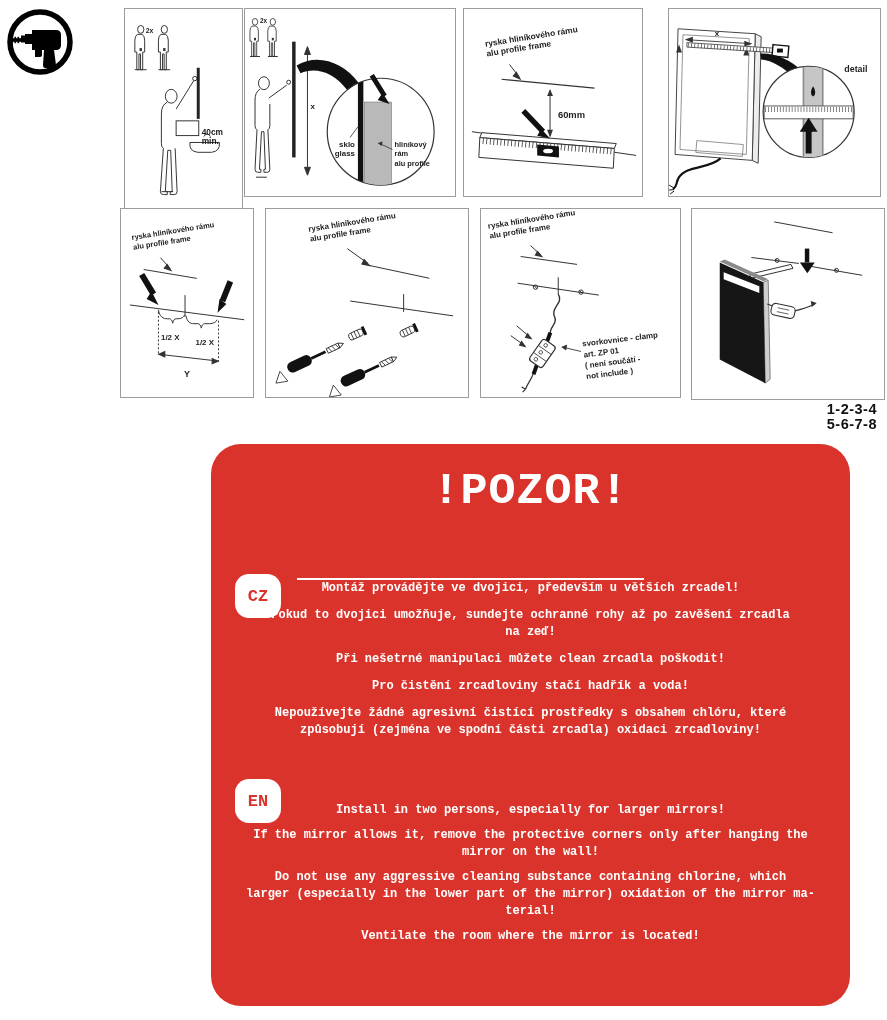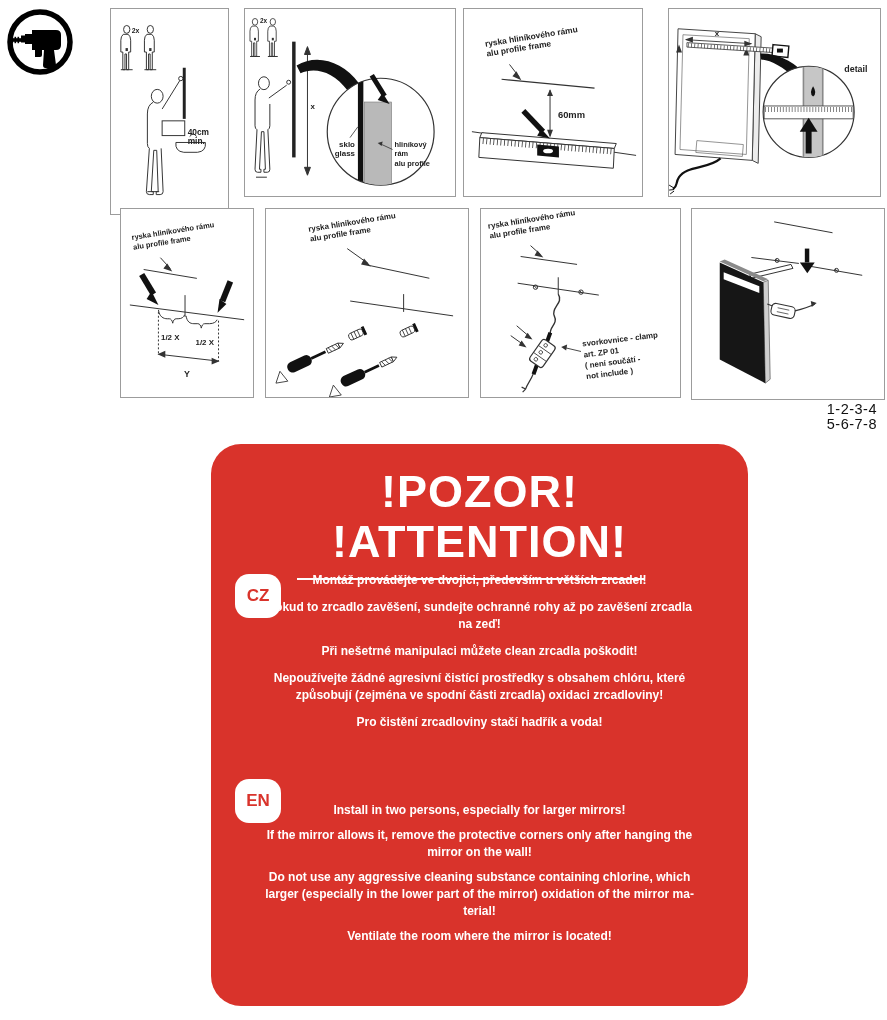--- a/index.html
+++ b/index.html
@@ -11,42 +11,42 @@
   }
   .panel {
     position: absolute; background: #fff;
     border: 1px solid #9c9c9c;
   }
   .panel svg { display: block; width: 100%; height: 100%; }
   svg text { font-family: "Liberation Sans", sans-serif; font-weight: 700; fill: #222; }
   .tool-badge { position: absolute; left: 6px; top: 8px; width: 68px; height: 68px; }
   .seq {
     position: absolute; right: 10px; top: 402px; text-align: right;
-    font-weight: 400; font-size: 14.5px; line-height: 15px;
+    font-weight: 700; font-size: 14.5px; line-height: 15px;
     letter-spacing: .5px; color: #111; white-space: pre-line;
   }
   .warning {
-    position: absolute; left: 211px; top: 444px; width: 537px; height: 562px;
-    background: var(--red, #d9332b); border-radius: 30px; color: #fff; overflow: hidden;
+    position: absolute; left: 211px; top: 444px; width: 639px; height: 562px;
+    background: var(--red, #d9332b); border-radius: 30px; color: #fff; overflow: hidden; font-family: Liberation Mono, monospace;
   }
   .w-title { text-align: center; font-weight: 700; font-size: 45px; line-height: 50px; letter-spacing: 1px; }
   .w-title1 { padding-top: 23px; }
   .w-divider { position: absolute; left: 86px; top: 134px; width: 347px; height: 2px; background: #fff; }
   .badge {
     position: absolute; left: 24px; width: 46px; height: 44px; background: #fff;
     border-radius: 14px; color: var(--red, #d9332b); font-weight: 700; font-size: 17px;
     display: flex; align-items: center; justify-content: center;
   }
   .badge-cz { top: 130px; }
   .badge-en { top: 335px; }
   .w-paras {
     position: absolute; left: 12px; right: 12px; text-align: center;
     font-weight: 700; font-size: 12px;
   }
-  .w-cz { top: 128px; }
+  .w-cz { top: 136px; }
   .w-en { top: 358px; }
   .w-paras p { margin: 0 0 10px; line-height: 17px; white-space: pre-line; }
   .w-en p { margin-bottom: 8px; }
 </style>
 </head>
 <body>
 
 <div class="tool-badge">
   <svg viewBox="0 0 68 68">
     <circle cx="34" cy="34" r="30" fill="#fff" stroke="#000" stroke-width="5.5"></circle>
@@ -57,21 +57,21 @@
       <rect x="5" y="30.2" width="10" height="3.6"></rect>
       <rect x="5.5" y="28.8" width="1.6" height="6.4"></rect>
       <rect x="8.5" y="28.8" width="1.6" height="6.4"></rect>
       <rect x="11.5" y="28.8" width="1.6" height="6.4"></rect>
       <path d="M29 42 h7 v5 q0 2 -2 2 h-5 z"></path>
       <path d="M38 42 h10 l2 15 q.4 3 -2.6 3 h-8 q-2.4 0 -2.4 -3 z"></path>
     </g>
   </svg>
 </div>
 
-<div class="panel" style="left:110px;top:8px;width:119px;height:207px">
+<div class="panel" style="left:124px;top:8px;width:119px;height:207px">
   <svg viewBox="0 0 119 189">
     <defs>
       <g id="figman">
         <ellipse cx="0" cy="-20" rx="3.2" ry="4"></ellipse>
         <path d="M-3.5 -15 q-2.5 2 -2.5 6 v12 h2 v18 h2.2 v-16 h1.6 v16 h2.2 v-18 h2 v-12 q0 -4 -2.5 -6 z"></path>
         <rect x="-1.2" y="-1" width="2.4" height="3" fill="#333" stroke="none"></rect>
       </g>
     </defs>
     <g stroke="#333" fill="none" stroke-width="1">
       <g>
@@ -377,32 +377,31 @@
       <path d="M120 93 L126 95 L121 99 z" fill="#333"></path>
     </g>
   </svg>
 </div>
 
 <div class="seq">1-2-3-4
 5-6-7-8</div>
 
 <div class="warning">
   <div class="w-title w-title1">!POZOR!</div>
-  <div class="w-title">!ATTENTION!</div>
   <div class="w-divider"></div>
 
   <div class="badge badge-cz">CZ</div>
   <div class="w-paras w-cz">
     <p>Montáž provádějte ve dvojici, především u větších zrcadel!</p>
-    <p>Pokud to zrcadlo zavěšení, sundejte ochranné rohy až po zavěšení zrcadla
+    <p>Pokud to dvojici umožňuje, sundejte ochranné rohy až po zavěšení zrcadla
 na zeď!</p>
     <p>Při nešetrné manipulaci můžete clean zrcadla poškodit!</p>
+    <p>Pro čistění zrcadloviny stačí hadřík a voda!</p>
     <p>Nepoužívejte žádné agresivní čistící prostředky s obsahem chlóru, které
 způsobují (zejména ve spodní části zrcadla) oxidaci zrcadloviny!</p>
-    <p>Pro čistění zrcadloviny stačí hadřík a voda!</p>
   </div>
 
   <div class="badge badge-en">EN</div>
   <div class="w-paras w-en">
     <p>Install in two persons, especially for larger mirrors!</p>
     <p>If the mirror allows it, remove the protective corners only after hanging the
 mirror on the wall!</p>
     <p>Do not use any aggressive cleaning substance containing chlorine, which
 larger (especially in the lower part of the mirror) oxidation of the mirror ma-
 terial!</p>

